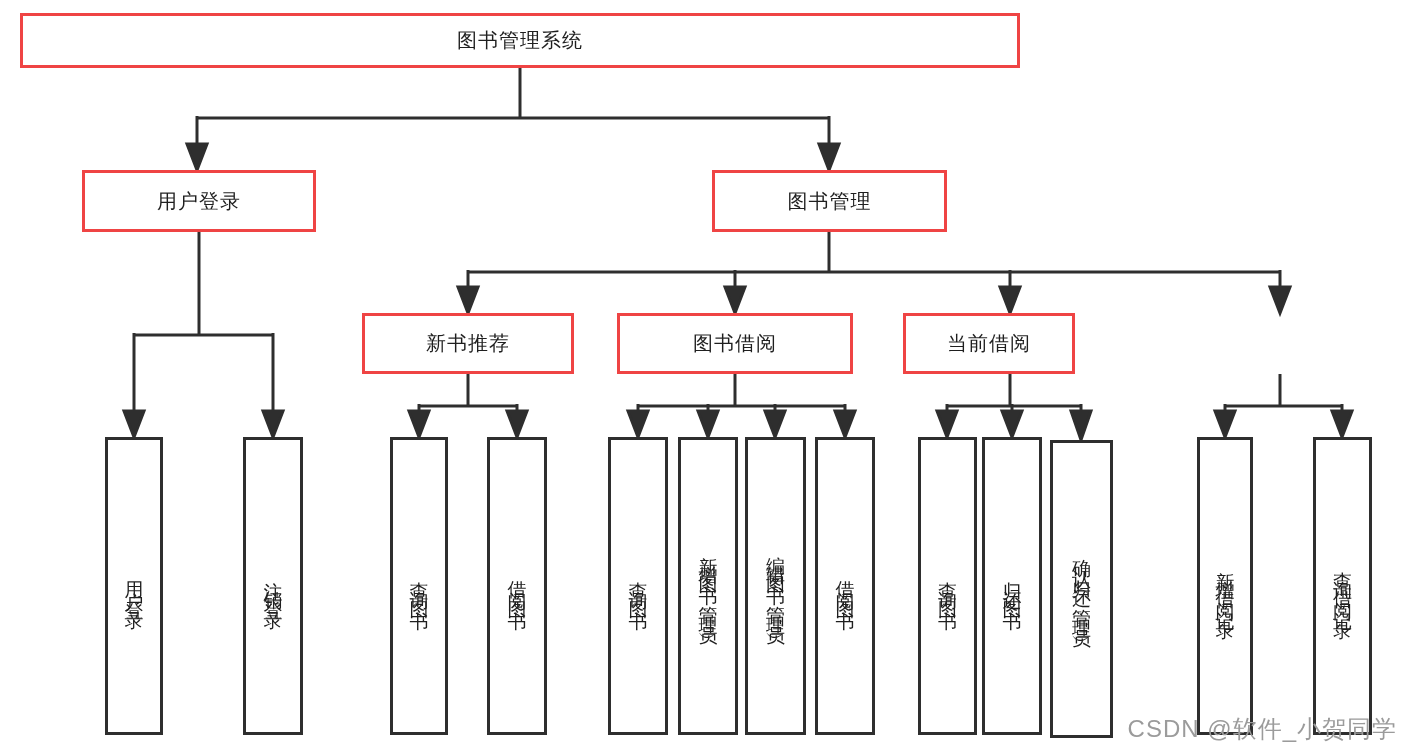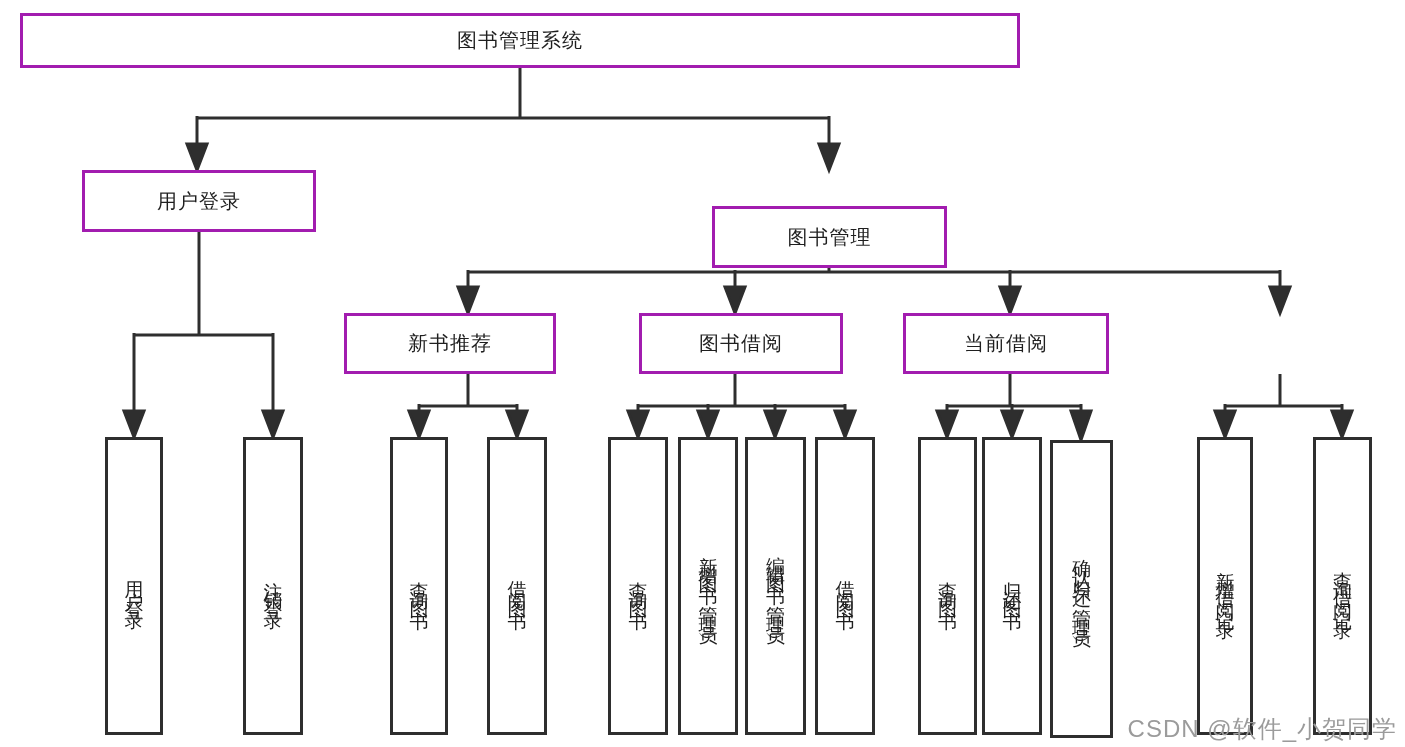--- a/index.html
+++ b/index.html
@@ -12,21 +12,21 @@
     overflow: hidden;
   }
   #connectors {
     position: absolute;
     left: 0; top: 0;
     width: 1405px; height: 747px;
     pointer-events: none;
   }
   .hnode {
     position: absolute;
-    border: 3px solid #a21caf;
+    border: 3px solid #ef4444;
     background: #ffffff;
     display: flex;
     align-items: center;
     justify-content: center;
     font-size: 20px;
     color: #1f1f1f;
     letter-spacing: 1px;
     box-sizing: border-box;
     z-index: 2;
     font-family: Liberation Mono, monospace;
@@ -134,25 +134,25 @@
       <line x1="1225" y1="404" x2="1225" y2="414"></line>
       <polygon points="1215,411 1235,411 1225,437"></polygon>
       <line x1="1342" y1="404" x2="1342" y2="414"></line>
       <polygon points="1332,411 1352,411 1342,437"></polygon>
     </g>
   </svg>
 
   <div class="hnode" style="left:20px; top:13px; width:1000px; height:55px;">图书管理系统</div>
 
   <div class="hnode" style="left:82px; top:170px; width:234px; height:62px;">用户登录</div>
-  <div class="hnode" style="left:712px; top:170px; width:235px; height:62px;margin-top:36px;">图书管理</div>
+  <div class="hnode" style="left:712px; top:170px; width:235px; height:62px;">图书管理</div>
 
-  <div class="hnode" style="left:344px; top:313px; width:212px; height:61px;">新书推荐</div>
-  <div class="hnode" style="left:617px; top:313px; width:204px; height:61px;margin-left:22px;">图书借阅</div>
-  <div class="hnode" style="left:903px; top:313px; width:206px; height:61px;">当前借阅</div>
+  <div class="hnode" style="left:362px; top:313px; width:212px; height:61px;">新书推荐</div>
+  <div class="hnode" style="left:617px; top:313px; width:236px; height:61px;">图书借阅</div>
+  <div class="hnode" style="left:903px; top:313px; width:172px; height:61px;">当前借阅</div>
 
   <div class="vnode" style="left:105px; top:437px; width:58px; height:298px;">用户登录</div>
   <div class="vnode" style="left:243px; top:437px; width:60px; height:298px;">注销登录</div>
 
   <div class="vnode" style="left:390px; top:437px; width:58px; height:298px;">查询图书</div>
   <div class="vnode" style="left:487px; top:437px; width:60px; height:298px;">借阅图书</div>
 
   <div class="vnode" style="left:608px; top:437px; width:60px; height:298px;">查询图书</div>
   <div class="vnode" style="left:678px; top:437px; width:60px; height:298px;">新增图书（管理员）</div>
   <div class="vnode" style="left:745px; top:437px; width:61px; height:298px;">编辑图书（管理员）</div>

